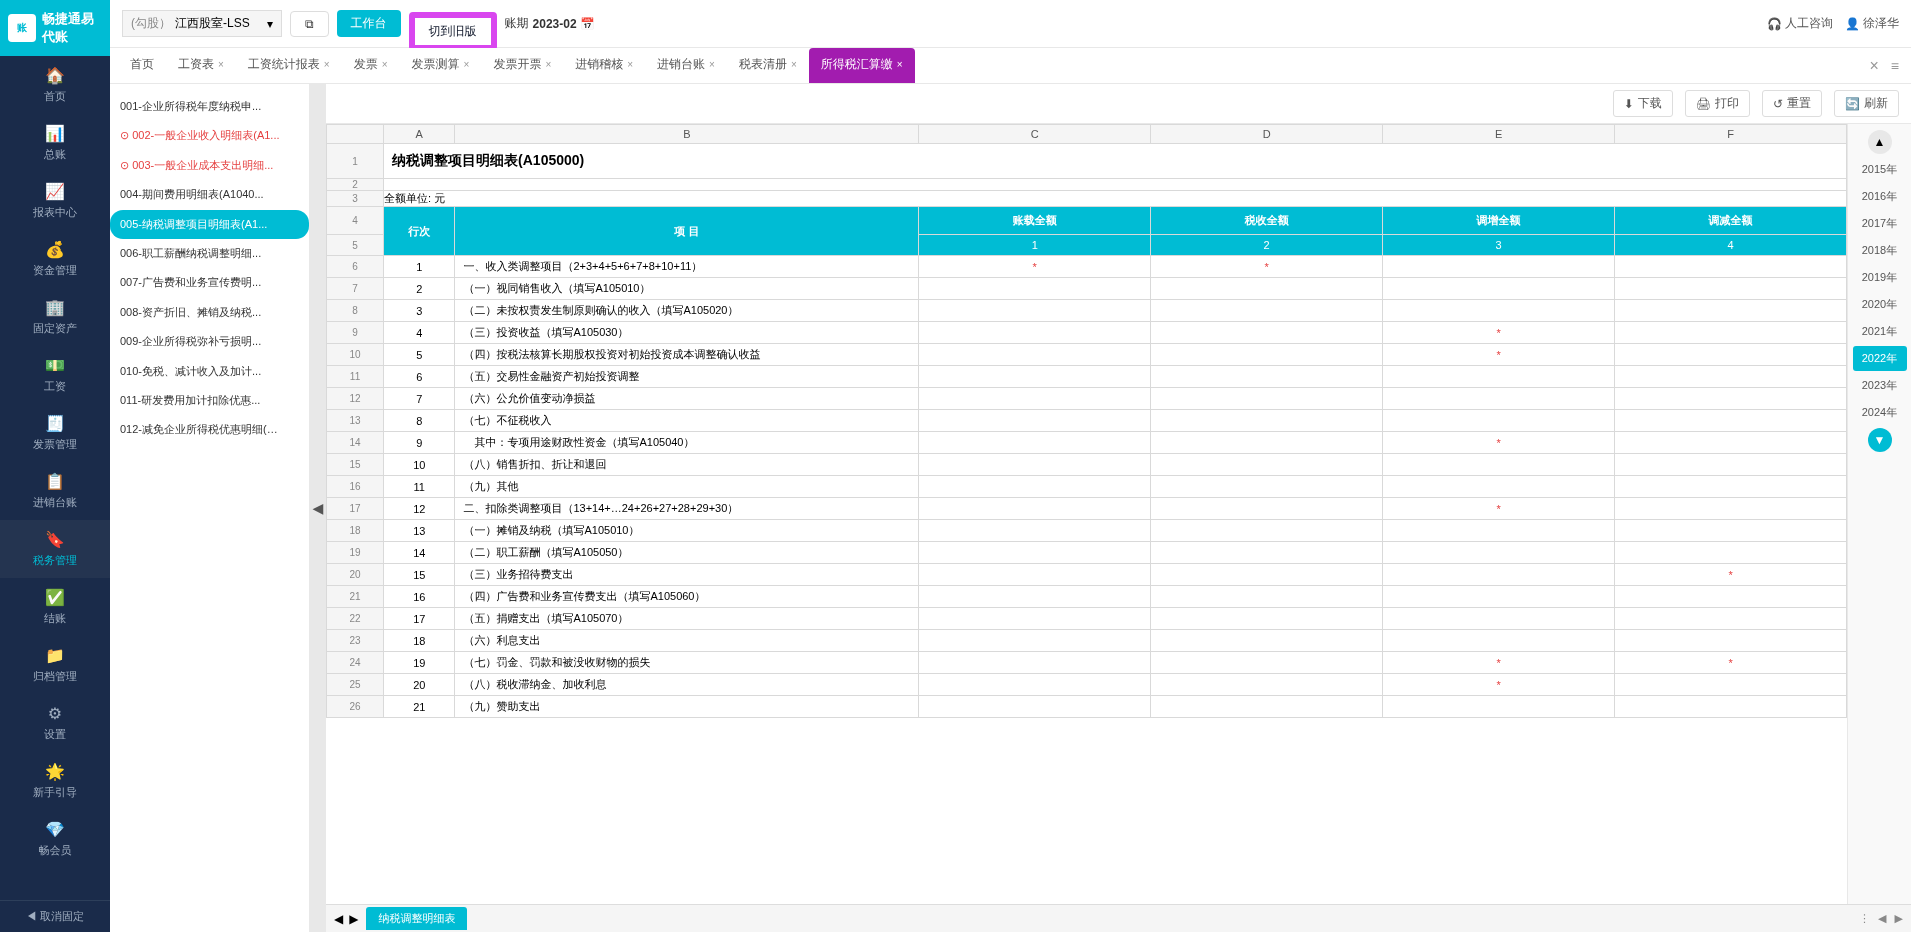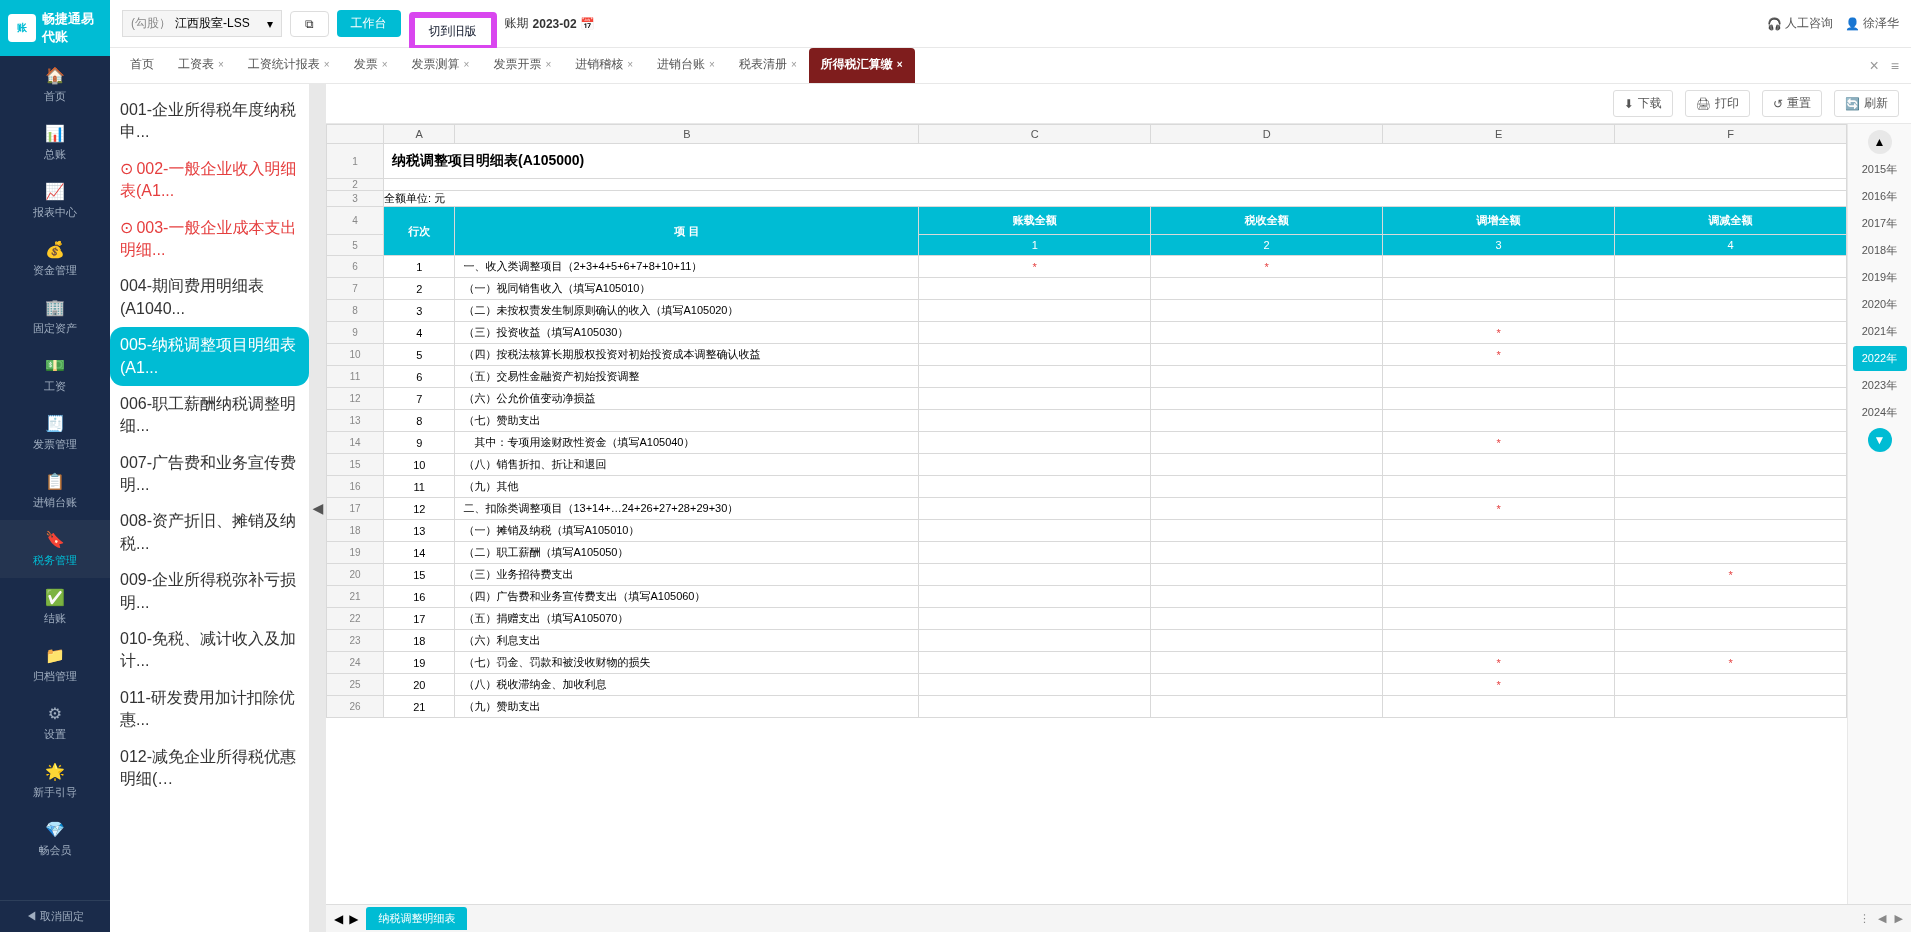--- a/index.html
+++ b/index.html
@@ -24,30 +24,30 @@
     .btn { padding: 5px 14px; border-radius: 4px; border: none; cursor: pointer; font-size: 12px; }
     .btn-copy { background: white; border: 1px solid #ddd; color: #333; }
     .btn-primary { background: #00bcd4; color: white; }
     .btn-outline { background: white; border: 6px solid #d946ef; color: #0f172a; margin-top: 16px; }
     .period-label { font-size: 12px; color: #333; display: flex; align-items: center; gap: 4px; }
     .topbar-right { margin-left: auto; display: flex; align-items: center; gap: 12px; color: #555; font-size: 12px; }
 
     
     .tabbar { background: white; display: flex; align-items: center; padding: 0 8px; border-bottom: 1px solid #e8e8e8; flex-shrink: 0; min-height: 36px; overflow-x: auto; }
     .tab { padding: 8px 12px; font-size: 12px; color: #555; cursor: pointer; white-space: nowrap; display: flex; align-items: center; gap: 4px; border-bottom: 2px solid transparent; }
-    .tab.active { color: white; background: #7f1d1d; border-radius: 4px 4px 0 0; font-weight: bold; }
+    .tab.active { color: white; background: #a21caf; border-radius: 4px 4px 0 0; }
     .tab-close { font-size: 10px; color: #999; }
     .tab.active .tab-close { color: white; }
 
     
     .content { flex: 1; display: flex; overflow: hidden; }
 
     
     .form-list { width: 200px; flex-shrink: 0; background: white; border-right: 1px solid #e8e8e8; overflow-y: auto; padding: 8px 0; }
-    .form-list-item { padding: 7px 10px; font-size: 16px; color: #333; cursor: pointer; line-height: 1.4; }
+    .form-list-item { padding: 7px 10px; font-size: 11px; color: #333; cursor: pointer; line-height: 1.4; }
     .form-list-item.active { background: #00bcd4; color: white; border-radius: 13px; }
     .form-list-item.error { color: #e53e3e; }
 
     
     .spreadsheet-area { flex: 1; display: flex; flex-direction: column; overflow: hidden; background: white; }
 
     
     .warning-bar { background: #fff7e6; border-bottom: 1px solid #ffd591; padding: 6px 12px; font-size: 11px; color: #d46b08; line-height: 1.5; flex-shrink: 0; }
 
     
@@ -377,21 +377,21 @@
     <td class="hang-cell">7</td>
     <td class="label-cell">（六）公允价值变动净损益</td>
     <td class="data-cell"></td>
     <td class="data-cell"></td>
     <td class="data-cell"></td>
     <td class="data-cell"></td>
   </tr>
                 <tr>
     <td class="row-num">13</td>
     <td class="hang-cell">8</td>
-    <td class="label-cell">（七）赞助支出</td>
+    <td class="label-cell">（七）不征税收入</td>
     <td class="data-cell"></td>
     <td class="data-cell"></td>
     <td class="data-cell"></td>
     <td class="data-cell"></td>
   </tr>
                 <tr>
     <td class="row-num">14</td>
     <td class="hang-cell">9</td>
     <td class="label-cell">　其中：专项用途财政性资金（填写A105040）</td>
     <td class="data-cell"></td>

